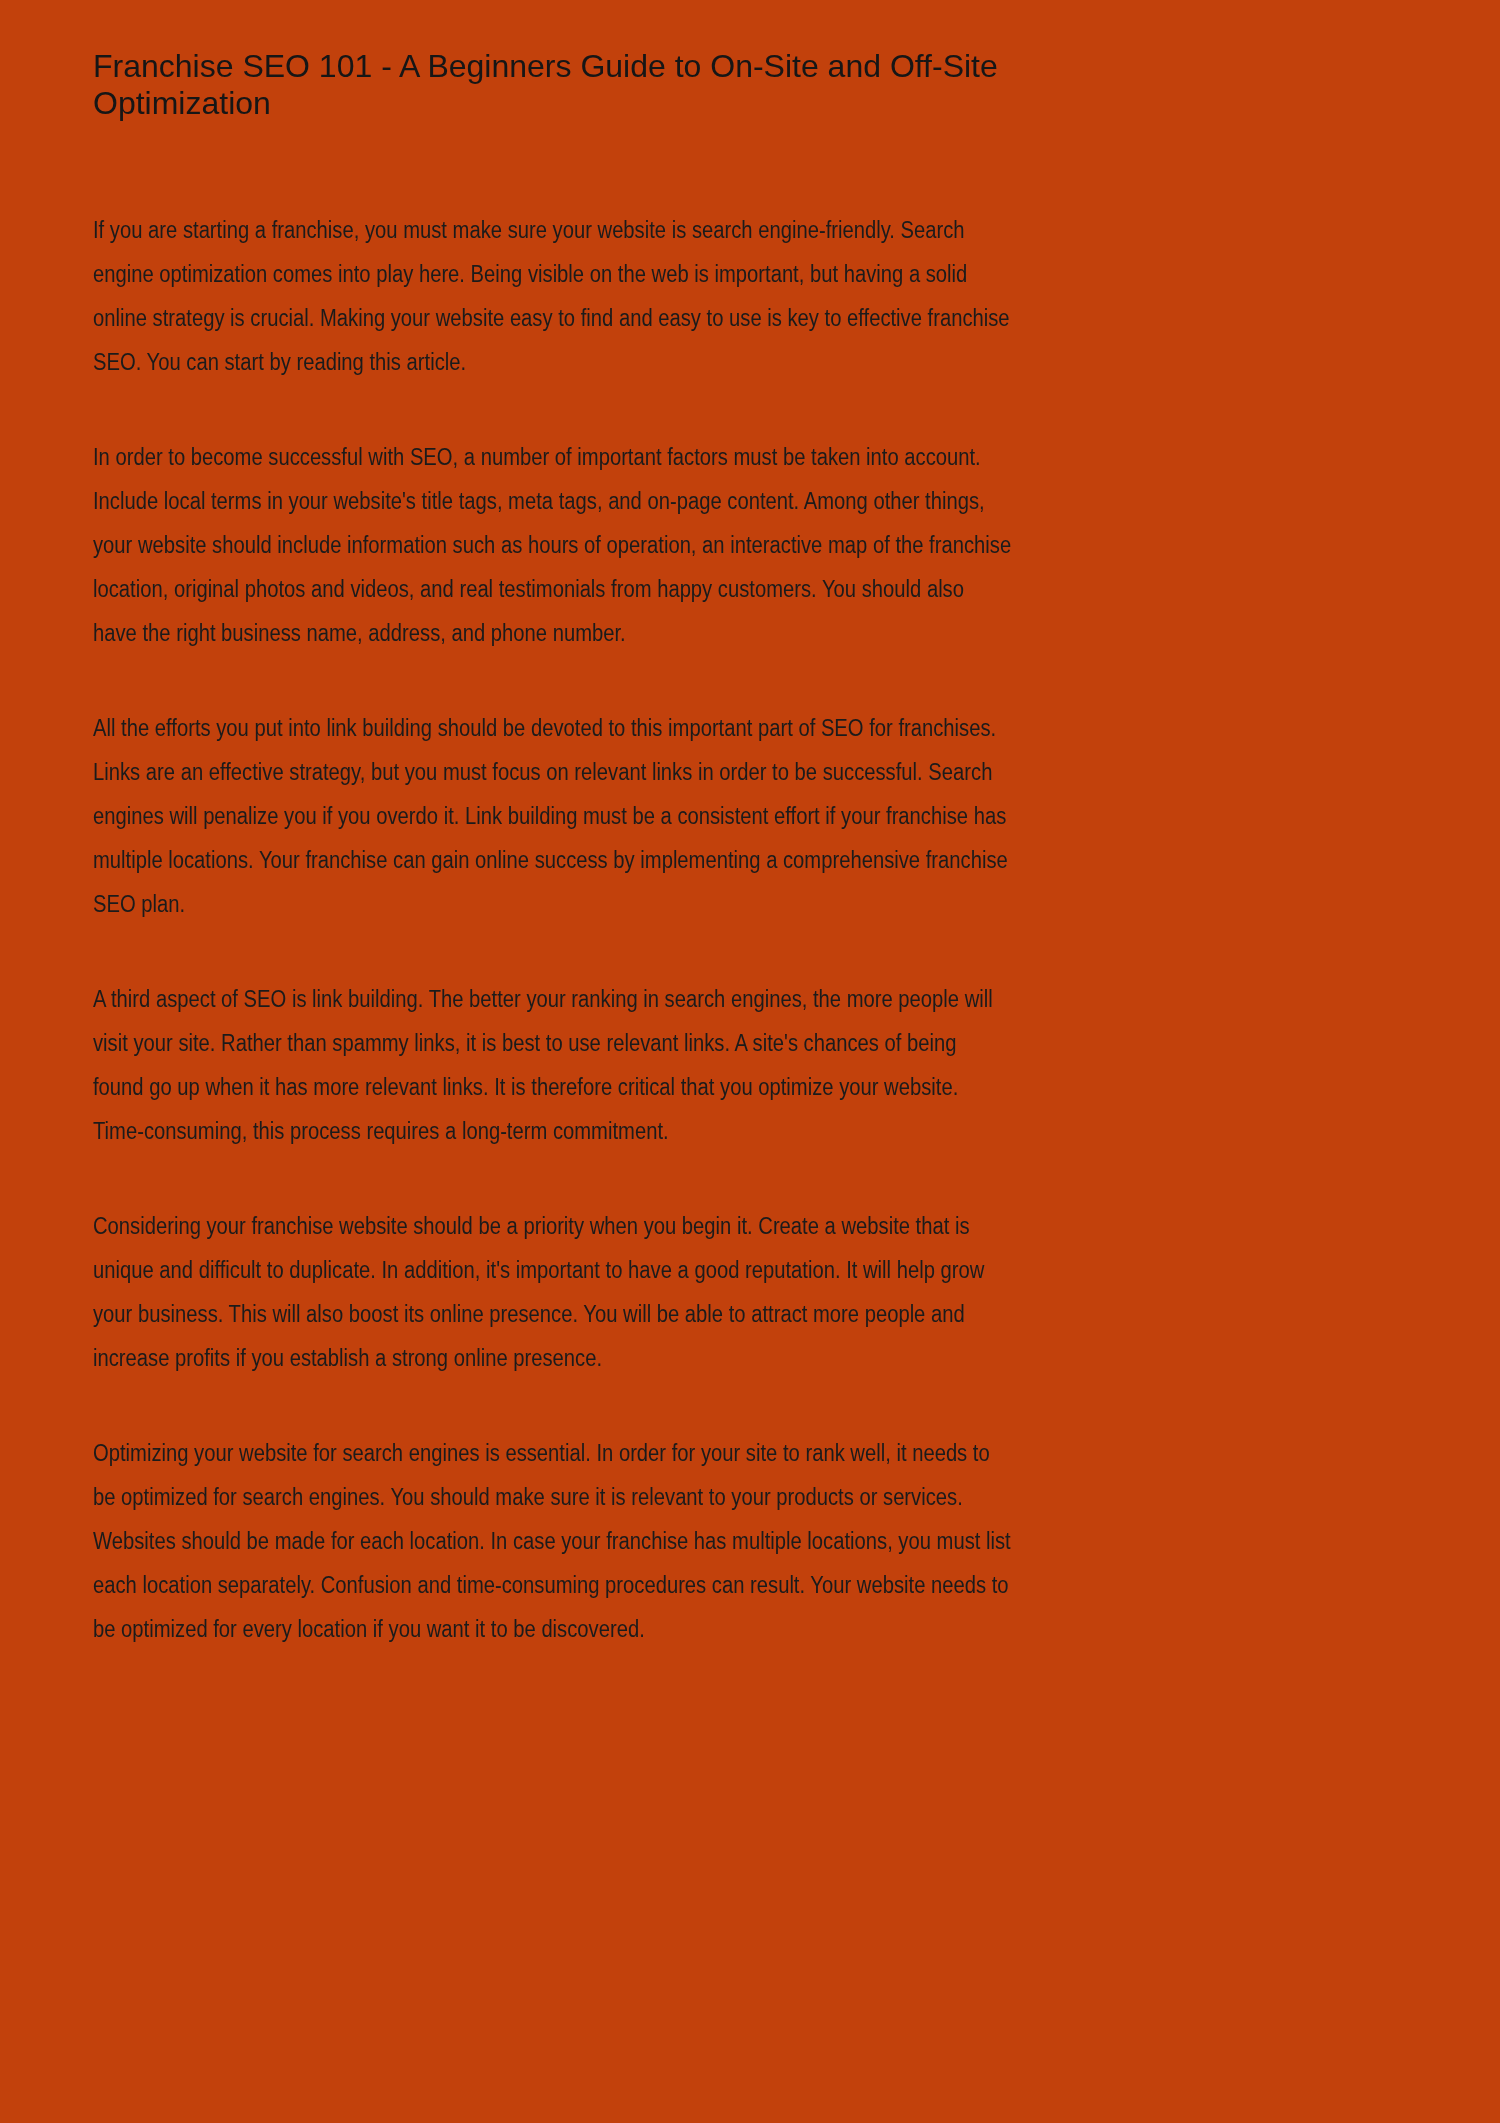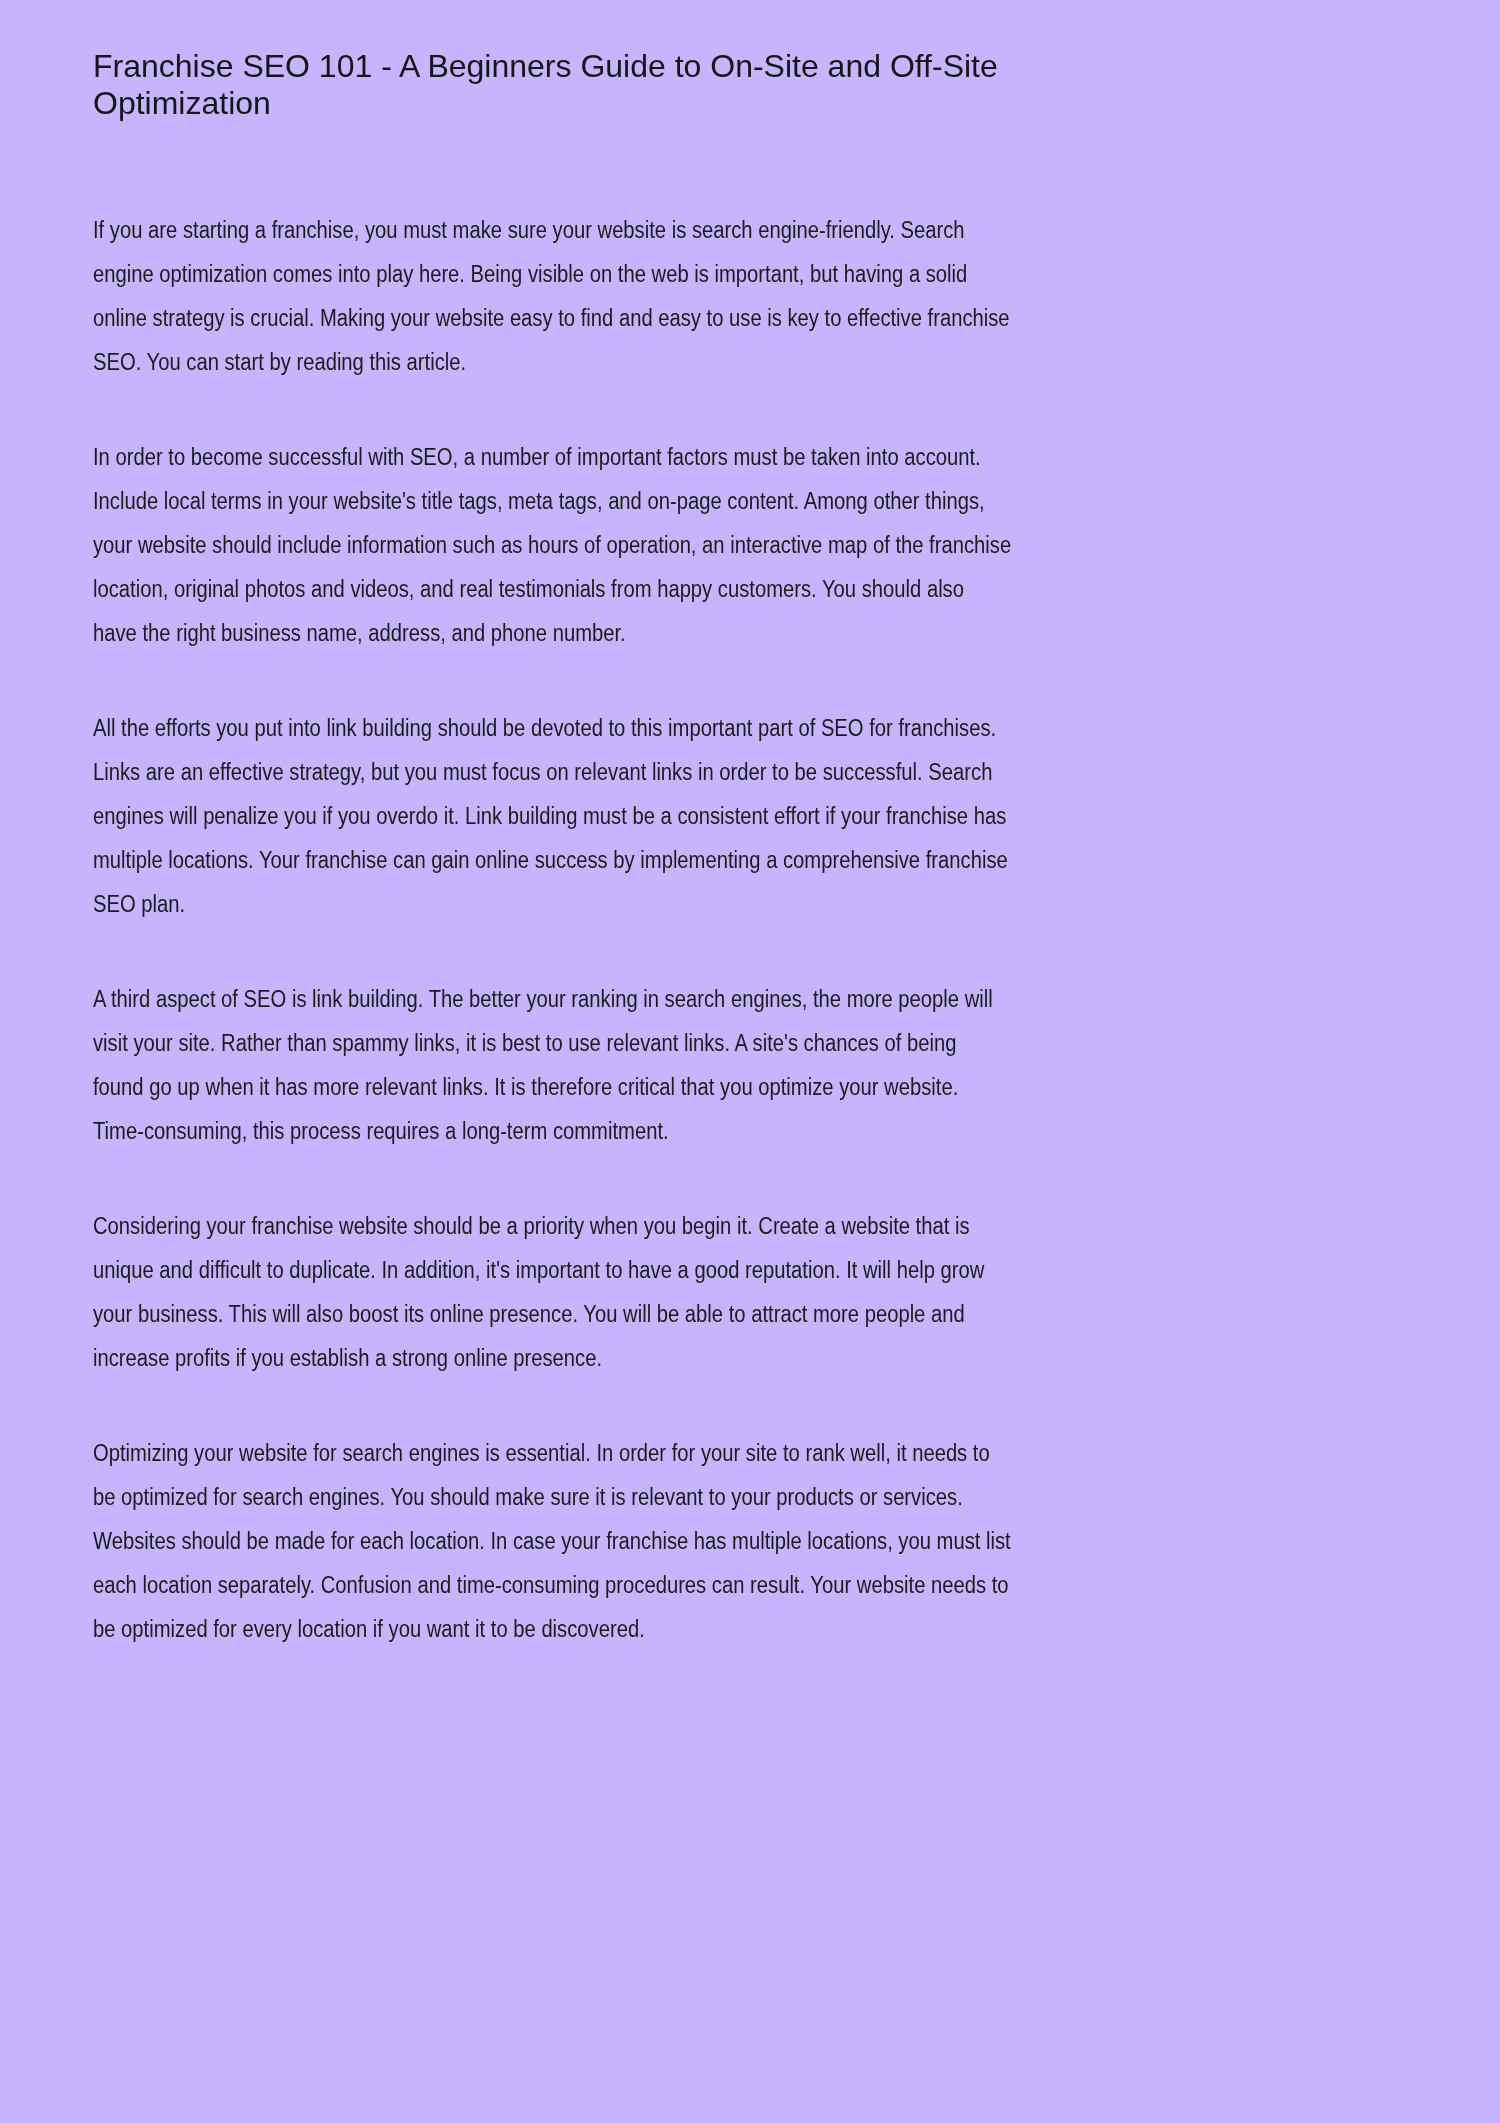--- a/index.html
+++ b/index.html
@@ -4,21 +4,21 @@
 <style>
   html, body {
     margin: 0;
     padding: 0;
     background: #ffffff;
   }
   .page {
     position: relative;
     width: 1500px;
     height: 2123px;
-    background: #c4b5fd;
+    background: #c2410c;
     overflow: hidden;
     font-family: "Liberation Sans", sans-serif;
     color: #1a1a1a;
   }
   .content {
     position: absolute;
     top: 48px;
     left: 93px;
     width: 1060px;
   }

